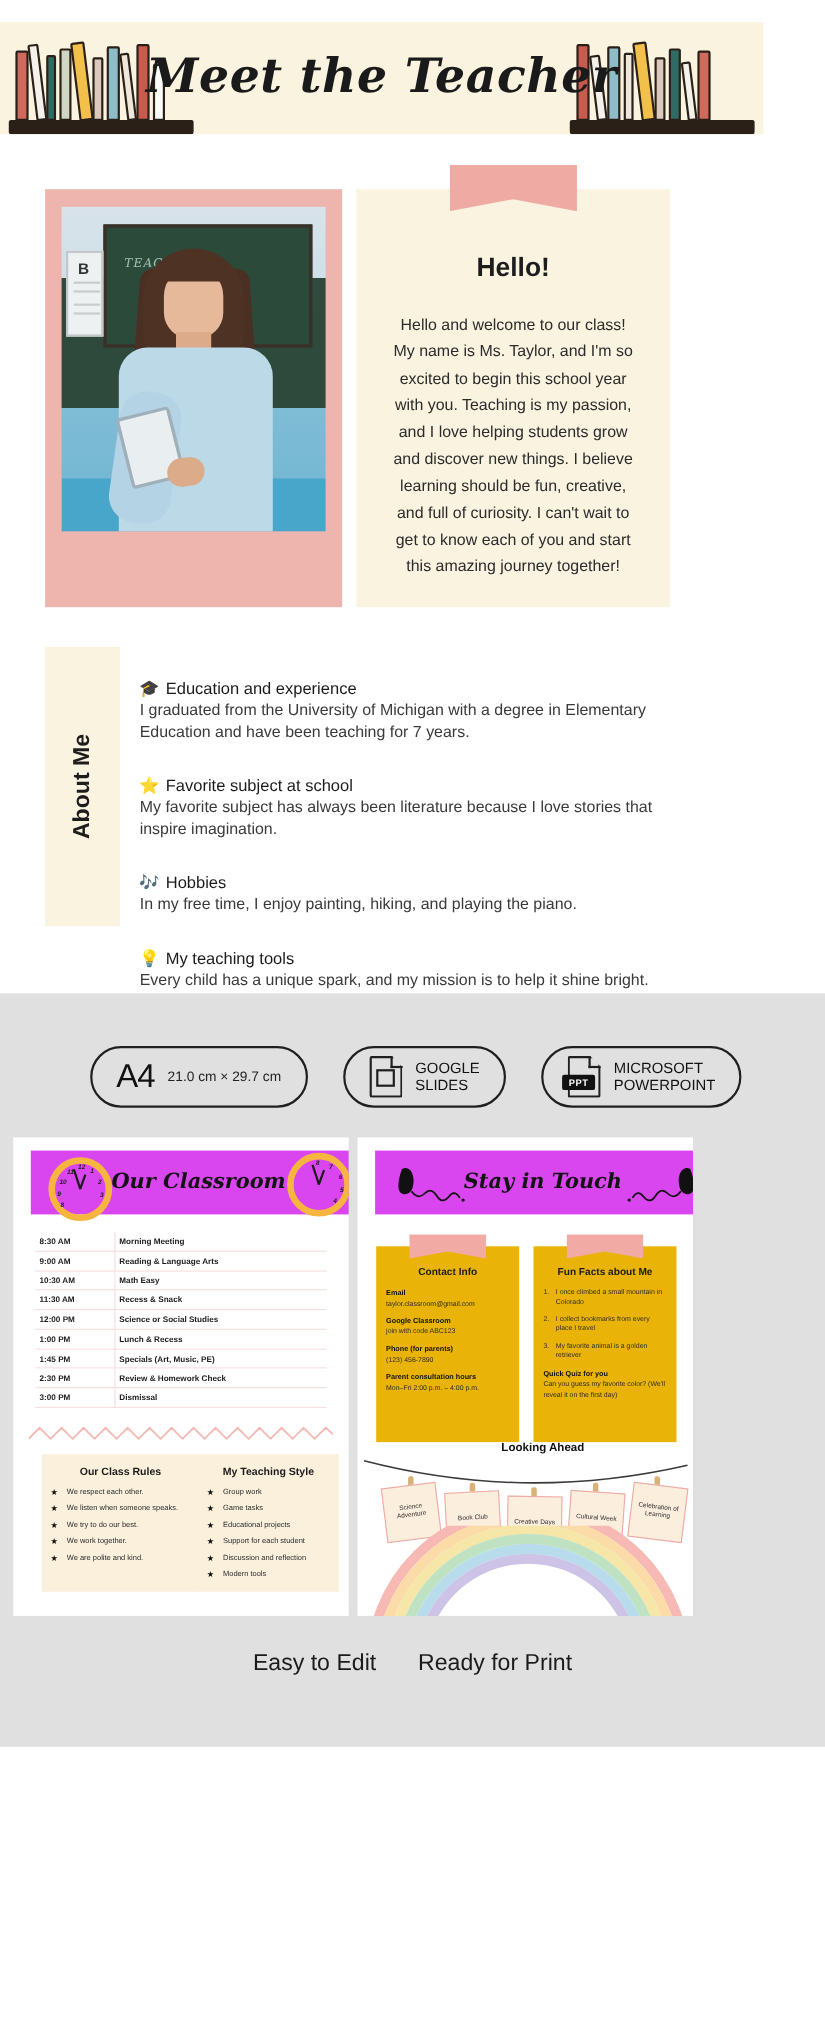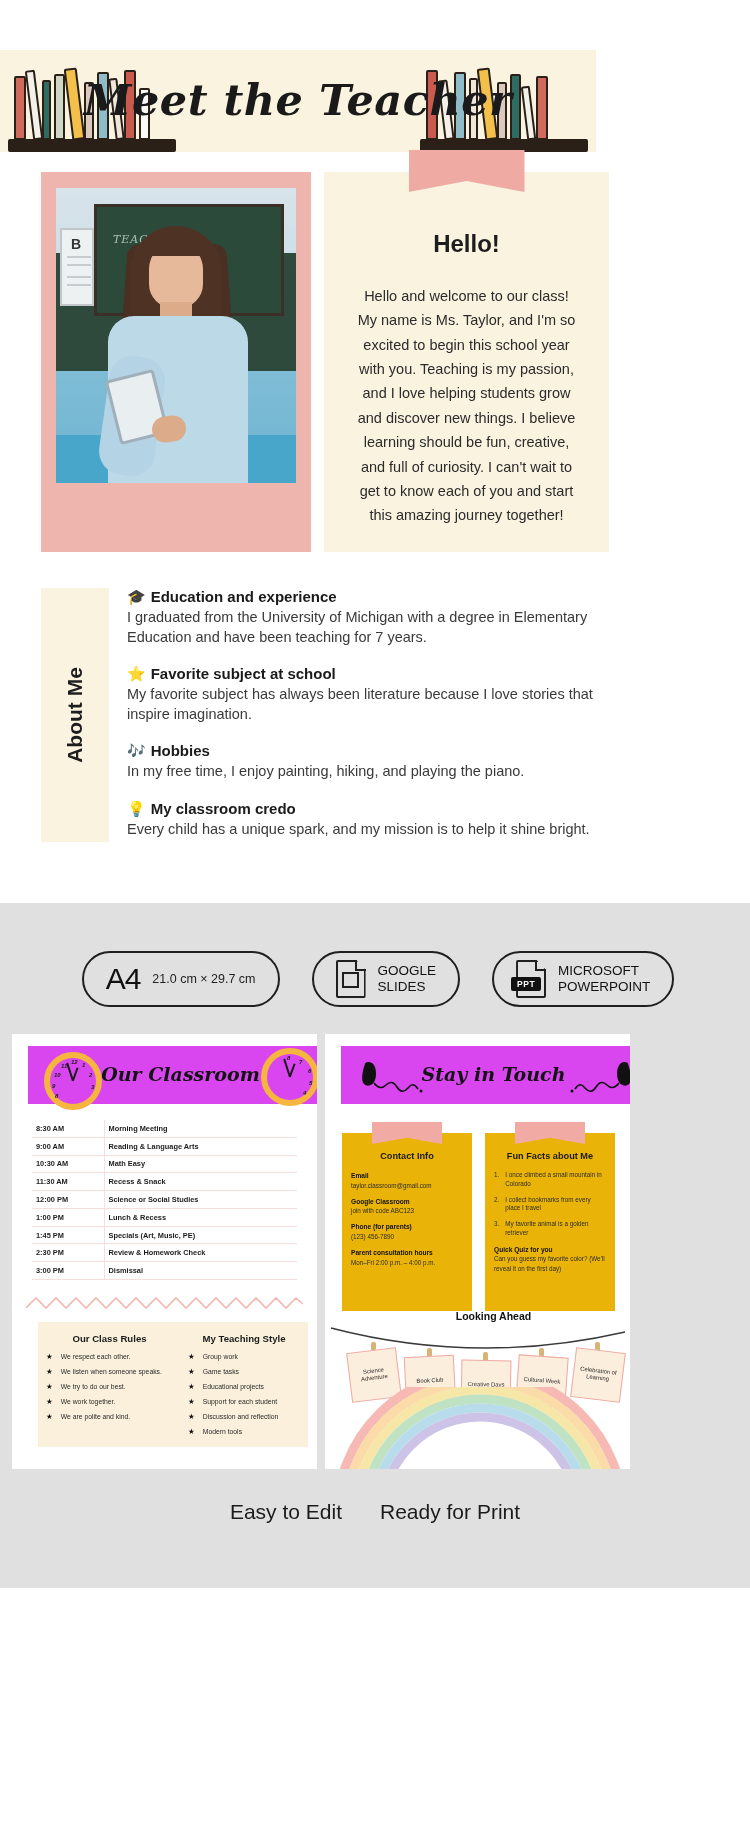--- a/index.html
+++ b/index.html
@@ -8,22 +8,22 @@
     height: 1840px;
     background: #ffffff;
     font-family: "Liberation Sans", sans-serif;
     overflow: hidden;
     position: relative;
   }
 
   
   .hero {
     position: absolute;
-    left: 0; top: 50px;
-    width: 596px; height: 102px;
+    left: 0; top: 20px;
+    width: 694px; height: 102px;
     background: #faf3e0;
     overflow: hidden;
     padding-left: 32px;
   }
   .hero-title {
     position: absolute;
     left: 0; right: 0; top: 50%;
     transform: translateY(-52%);
     text-align: center;
     font-family: "DejaVu Serif", serif;
@@ -177,22 +177,23 @@
   }
   .about-tab span {
     position: absolute; left: 50%; top: 50%;
     transform: translate(-50%,-50%) rotate(-90deg);
     white-space: nowrap;
     font-size: 21px; font-weight: bold; color: #1d1d1d;
   }
   .about-list { position: absolute; left: 127px; top: 0; width: 470px; }
   .about-item { margin-bottom: 18px; }
   .about-h {
-    font-size: 15px; font-weight: bold; color: #1a1a1a;
+    font-size: 15px; font-weight: normal; color: #1a1a1a;
     margin-bottom: 2px;
+    margin-top: 29px;
   }
   .about-h .emo { margin-right: 5px; font-size: 15px; }
   .about-p { font-size: 14.5px; line-height: 1.35; color: #3a3a3a; }
 
   
   .grey-section {
     position: absolute; left: 0; top: 903px;
     width: 750px; height: 685px;
     background: #e0e0e0;
   }
@@ -423,21 +424,21 @@
       <div class="about-p">My favorite subject has always been literature because I love stories that inspire imagination.</div>
     </div>
     <div class="about-item">
       <div class="about-h">
         <span class="emo">🎶</span><span>Hobbies</span>
       </div>
       <div class="about-p">In my free time, I enjoy painting, hiking, and playing the piano.</div>
     </div>
     <div class="about-item">
       <div class="about-h">
-        <span class="emo">💡</span><span>My classroom credo</span>
+        <span class="emo">💡</span><span>My teaching tools</span>
       </div>
       <div class="about-p">Every child has a unique spark, and my mission is to help it shine bright.</div>
     </div>
   </div>
 </div>
 
 <div class="grey-section">
   <div class="badges">
     <div class="badge">
       <span class="badge-a4">A4</span>

